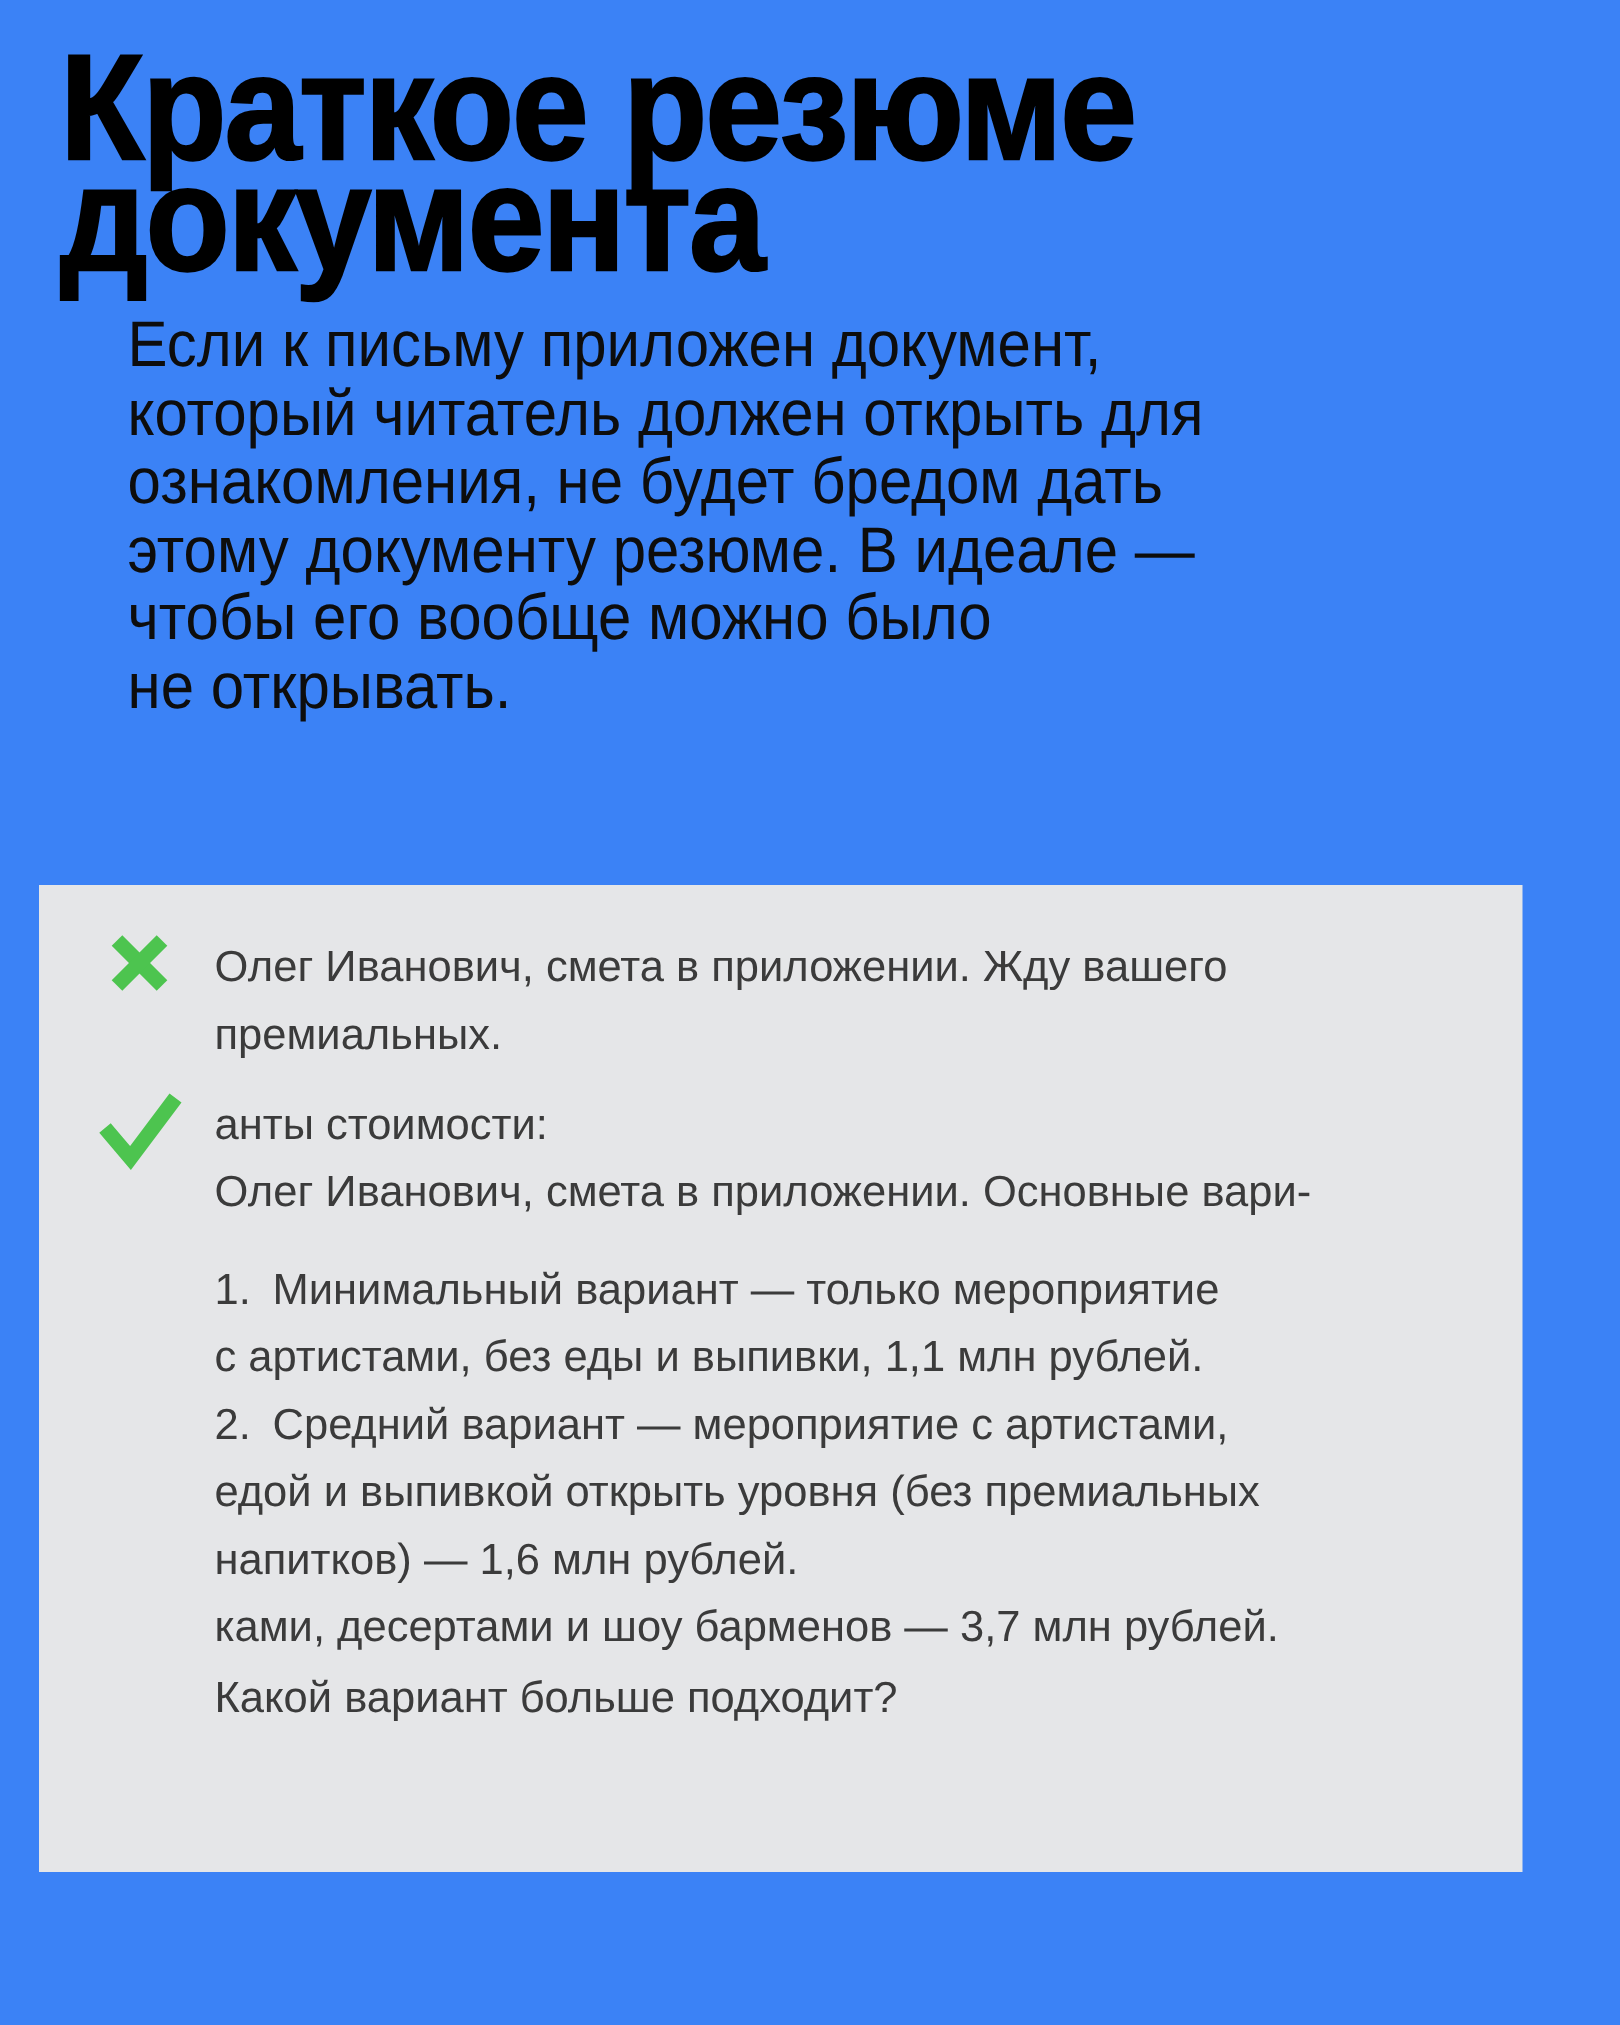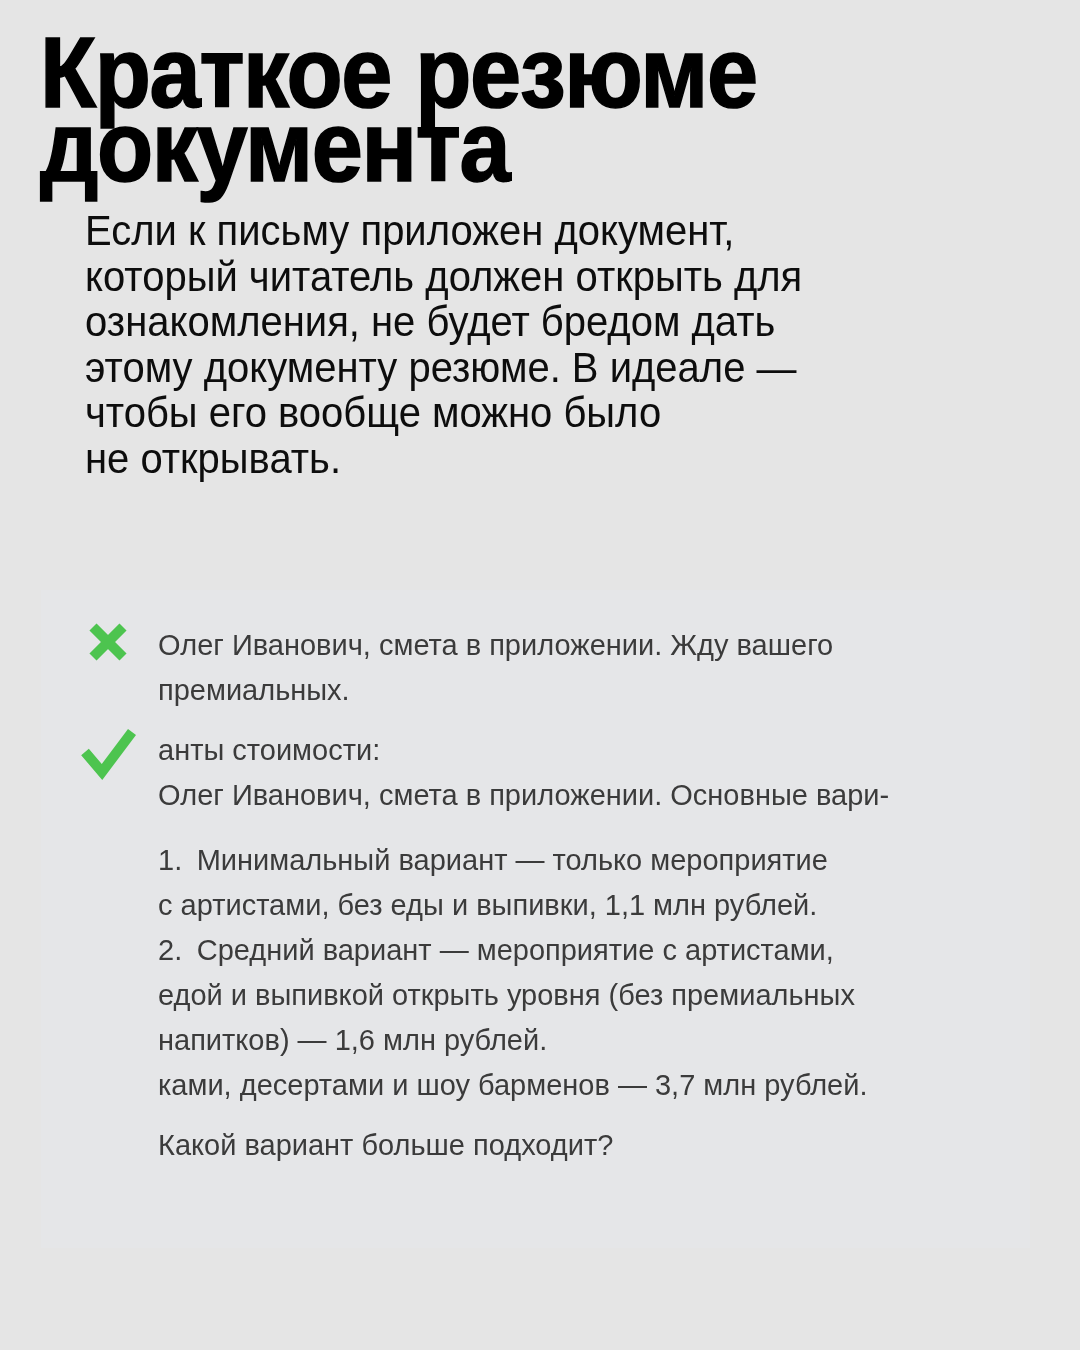--- a/index.html
+++ b/index.html
@@ -13,21 +13,21 @@
     width: 1080px;
     height: 1350px;
     background: #ffffff;
     font-family: "Liberation Sans", "DejaVu Sans", sans-serif;
     overflow: hidden;
   }
   .page {
     position: relative;
     width: 1080px;
     height: 1350px;
-    background: #e5e5e5;
+    background: #3b82f6;
   }
 
   
   .heading {
     position: absolute;
     left: 40px;
     top: 35px;
     color: var(--primary-text);
   }
   .h-line {
@@ -53,36 +53,36 @@
     line-height: 45.5px;
     font-weight: 400;
     white-space: nowrap;
     transform: scaleX(0.93);
     transform-origin: 0 50%;
   }
 
   
   .card {
     position: absolute;
-    left: 41px;
+    left: 26px;
     top: 590px;
     width: 989px;
     height: 658px;
     background: var(--card-background);
     padding: 33px 45px 0 117px;
   }
   .c-line {
     font-size: 29px;
     line-height: 45px;
     color: var(--card-text);
     white-space: pre;
   }
   .block-good { margin-top: 15px; }
   .options-list { margin-top: 20px; }
-  .closing { margin-top: 15px; }
+  .closing { margin-top: 2px; }
 
   .icon {
     position: absolute;
     display: block;
     color: var(--accent-green);
   }
   .icon-cross { left: 47px; top: 32px; width: 40px; height: 40px; }
   .icon-check { left: 39px; top: 136px; width: 57px; height: 54px; }
   .icon svg { display: block; width: 100%; height: 100%; }
 </style>

